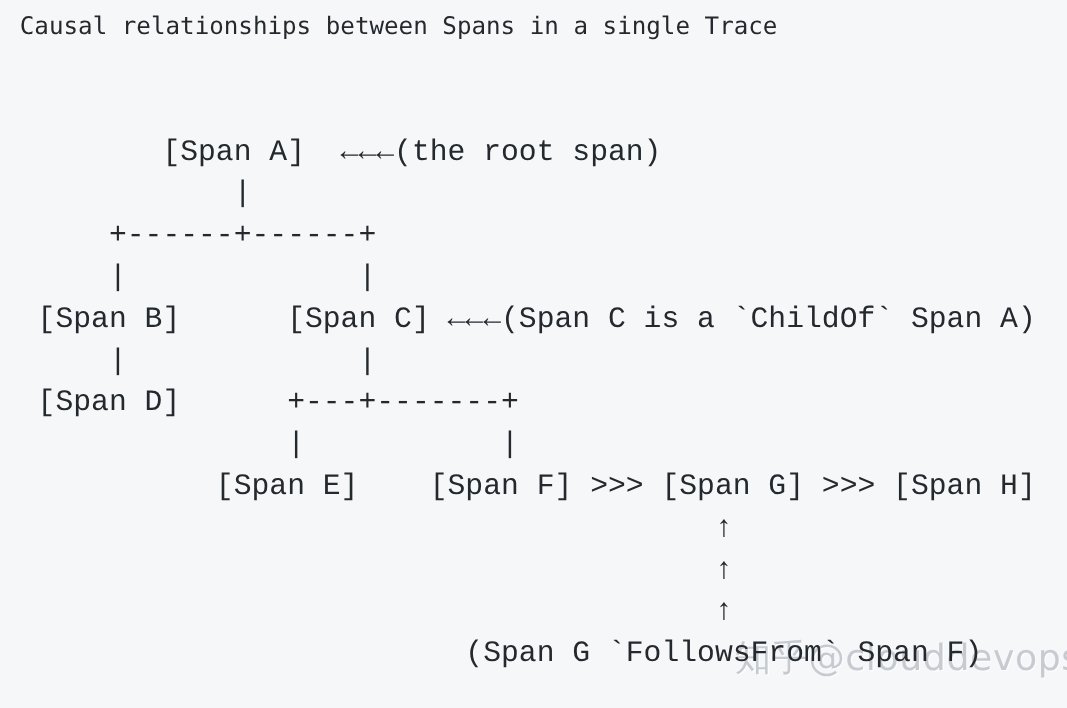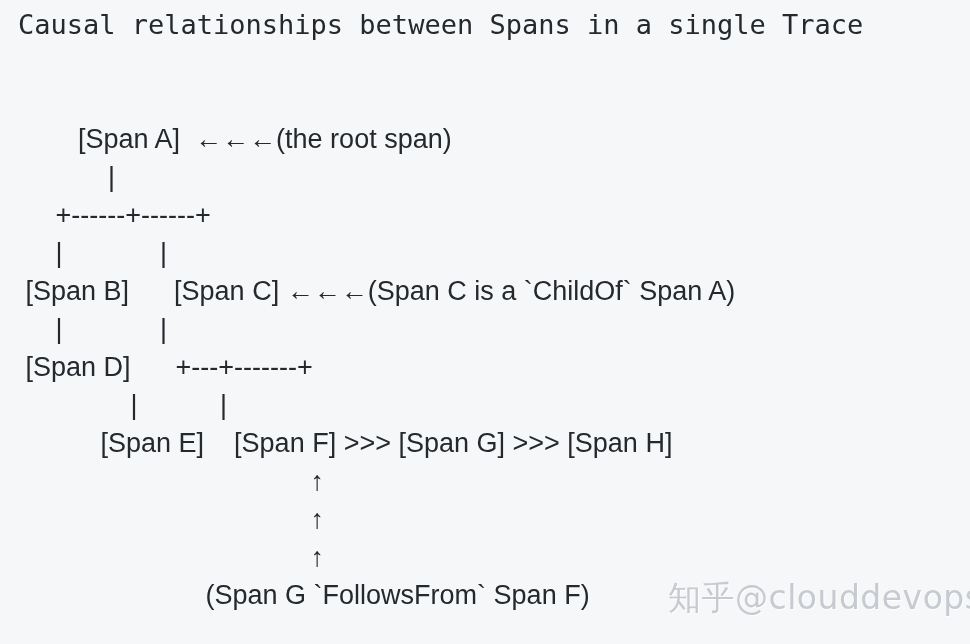--- a/index.html
+++ b/index.html
@@ -9,36 +9,36 @@
     height: 644px;
     position: relative;
     overflow: hidden;
     background: #f6f7f9;
     font-family: "DejaVu Sans Mono", "Liberation Mono", monospace;
   }
   .page-title {
     position: absolute;
     left: 18px;
     top: 6px;
-    font-size: 27px;
+    font-size: 22px;
     line-height: 38px;
     color: #24292e;
     white-space: pre;
     z-index: 2;
   }
   .diagram {
     position: absolute;
     left: 18px;
     top: 120px;
     margin: 0;
     font-size: 27px;
     line-height: 38px;
     color: #24292e;
     z-index: 2;
-    font-family: Liberation Sans, sans-serif;
+    font-family: Liberation Mono, monospace;
   }
   .diagram .line {
     white-space: pre;
     height: 38px;
   }
   .watermark {
     position: absolute;
     left: 668px;
     top: 580px;
     font-size: 33px;

